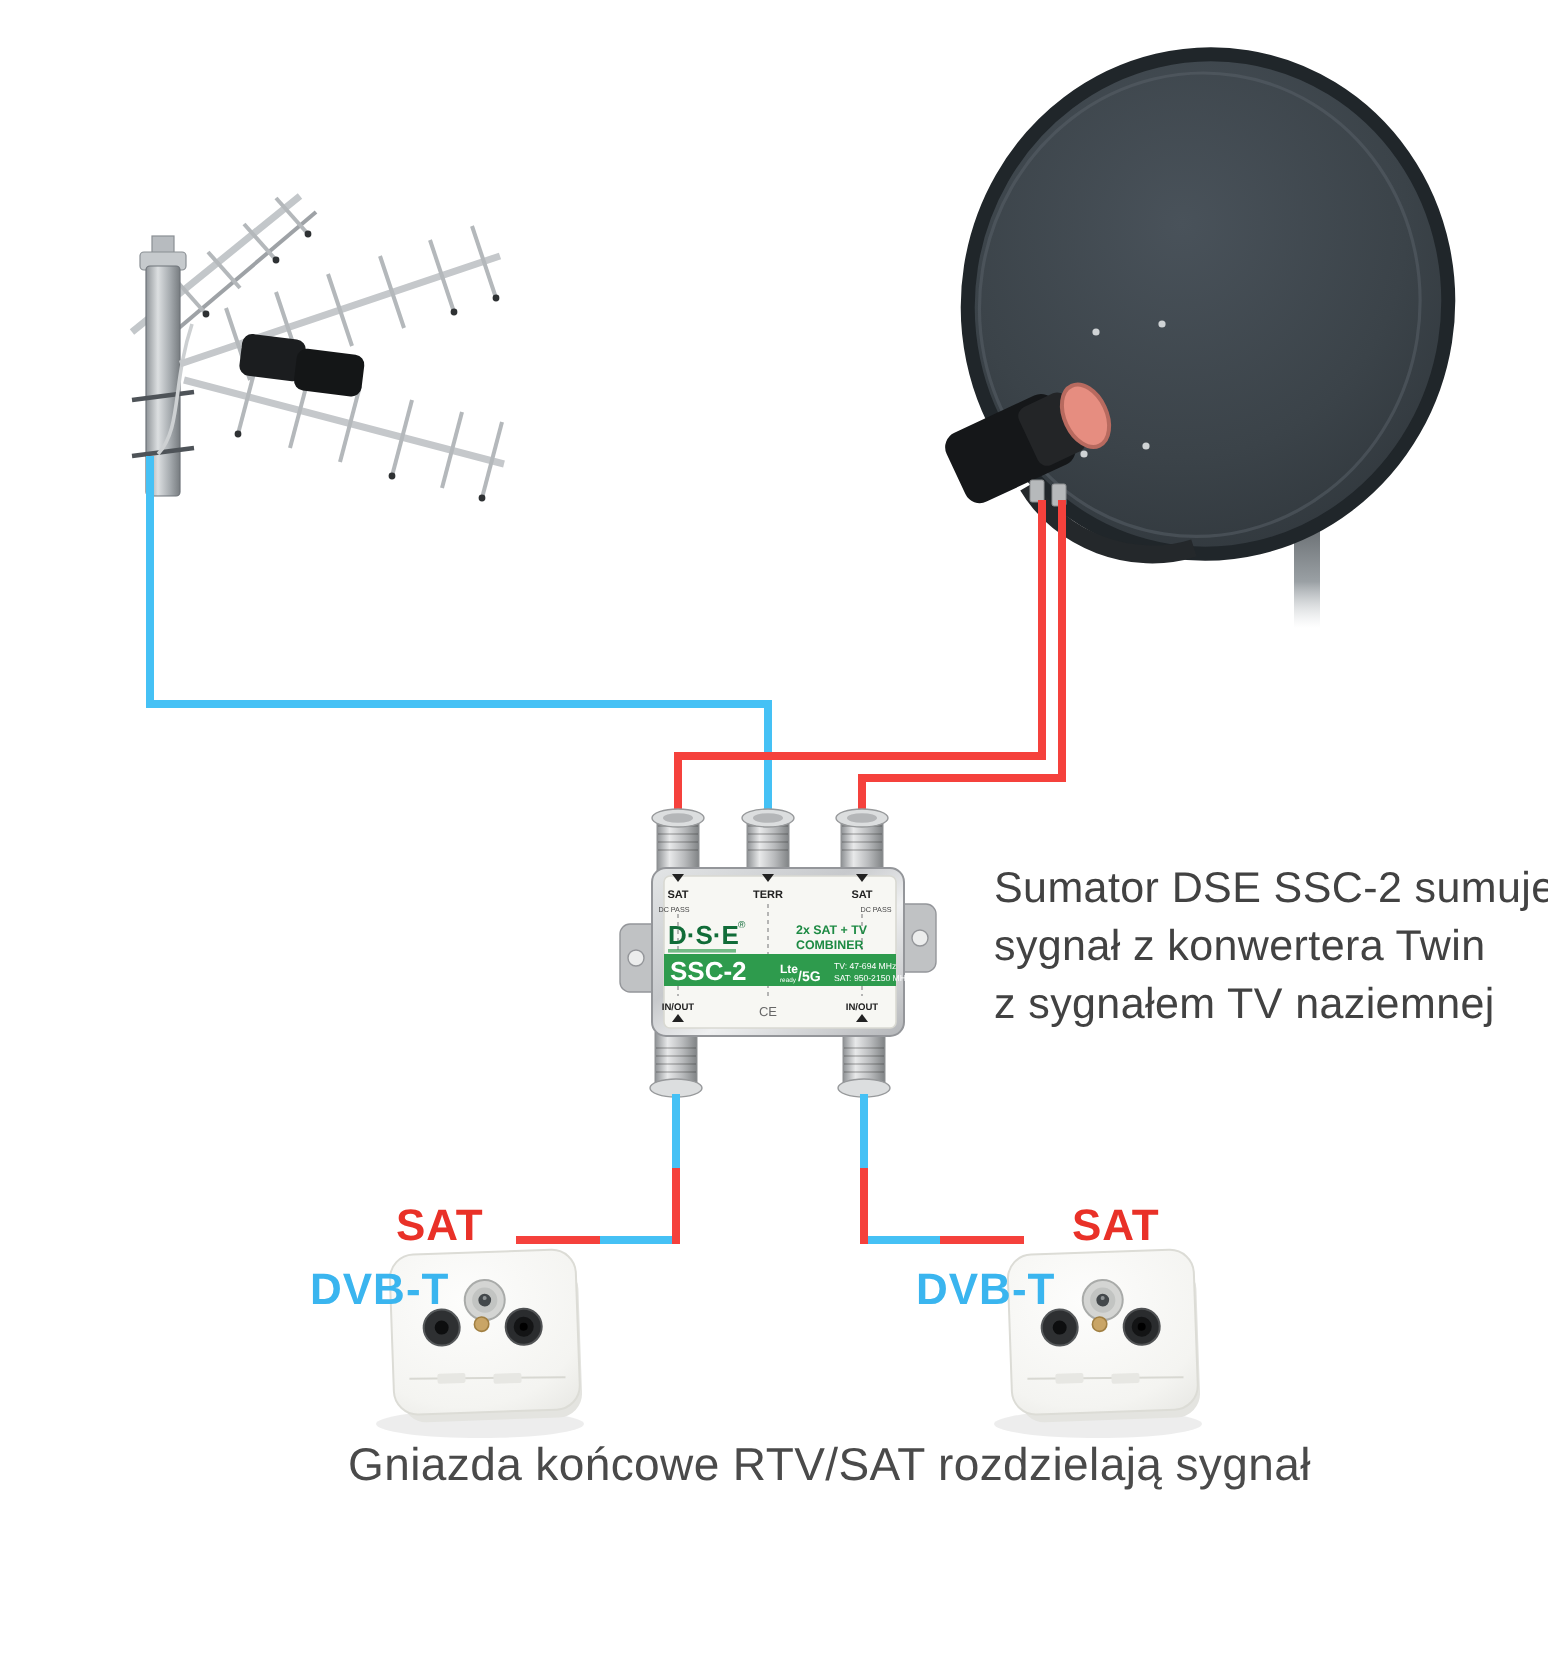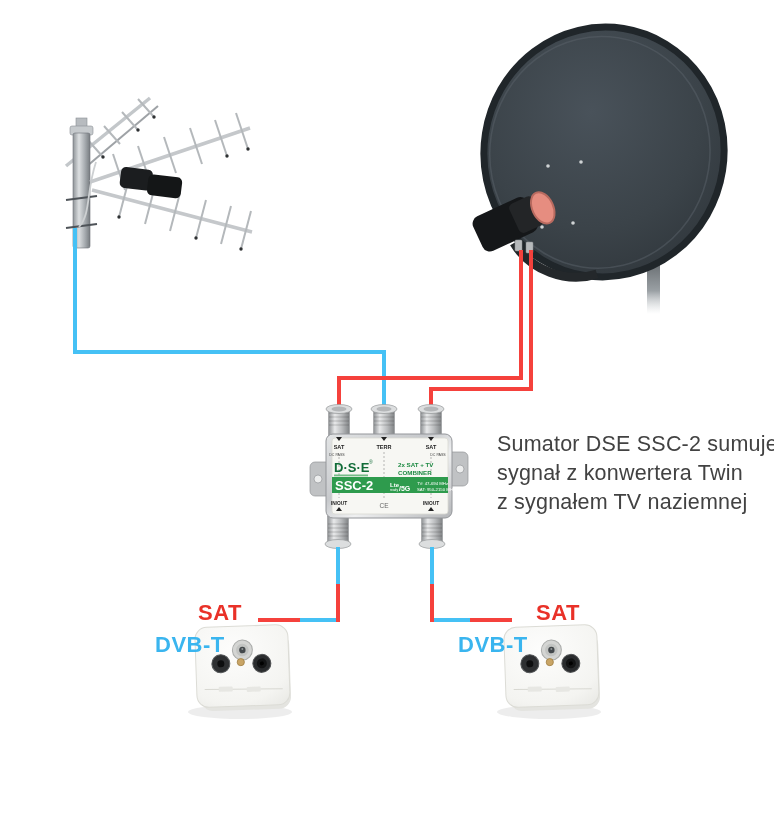--- a/index.html
+++ b/index.html
@@ -323,14 +323,15 @@
   <div>Sumator DSE SSC-2 sumuje</div>
   <div>sygnał z konwertera Twin</div>
   <div>z sygnałem TV naziemnej</div>
 </div>
 
 <div class="overlay port-label sat-left">SAT</div>
 <div class="overlay port-label dvbt-left">DVB-T</div>
 <div class="overlay port-label sat-right">SAT</div>
 <div class="overlay port-label dvbt-right">DVB-T</div>
 
+<div class="overlay caption">Gniazda końcowe RTV/SAT rozdzielają sygnał</div>
 
 </div>
 
 </body></html>

